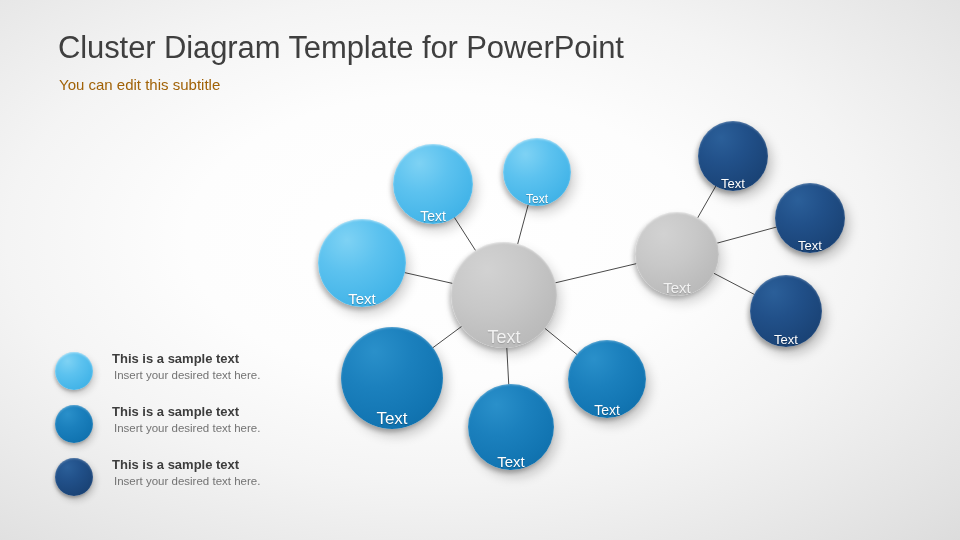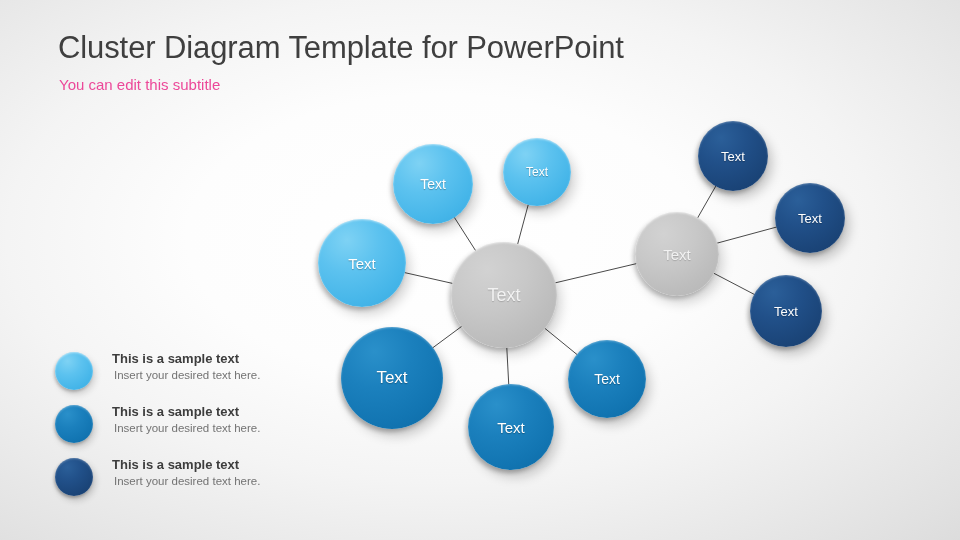--- a/index.html
+++ b/index.html
@@ -33,39 +33,39 @@
     color: #3f3f3f;
     letter-spacing: -0.1px;
     white-space: nowrap;
   }
   #subtitle {
     position: absolute;
     left: 59px;
     top: 76px;
     font-size: 15px;
     font-weight: 400;
-    color: #ec4899;
+    color: #a16207;
     white-space: nowrap;
   }
 
   
   #edges {
     position: absolute;
     left: 0;
     top: 0;
     width: 960px;
     height: 540px;
   }
 
   
   .node {
     position: absolute;
     border-radius: 50%;
     display: flex;
-    align-items: center;
+    align-items: flex-end;
     justify-content: center;
     color: #ffffff;
     font-size: 13px;
     font-weight: 400;
     text-shadow: 0 1px 1px rgba(0,0,0,0.28);
     box-sizing: border-box;
   }
 
   .node.gray {
     background:

